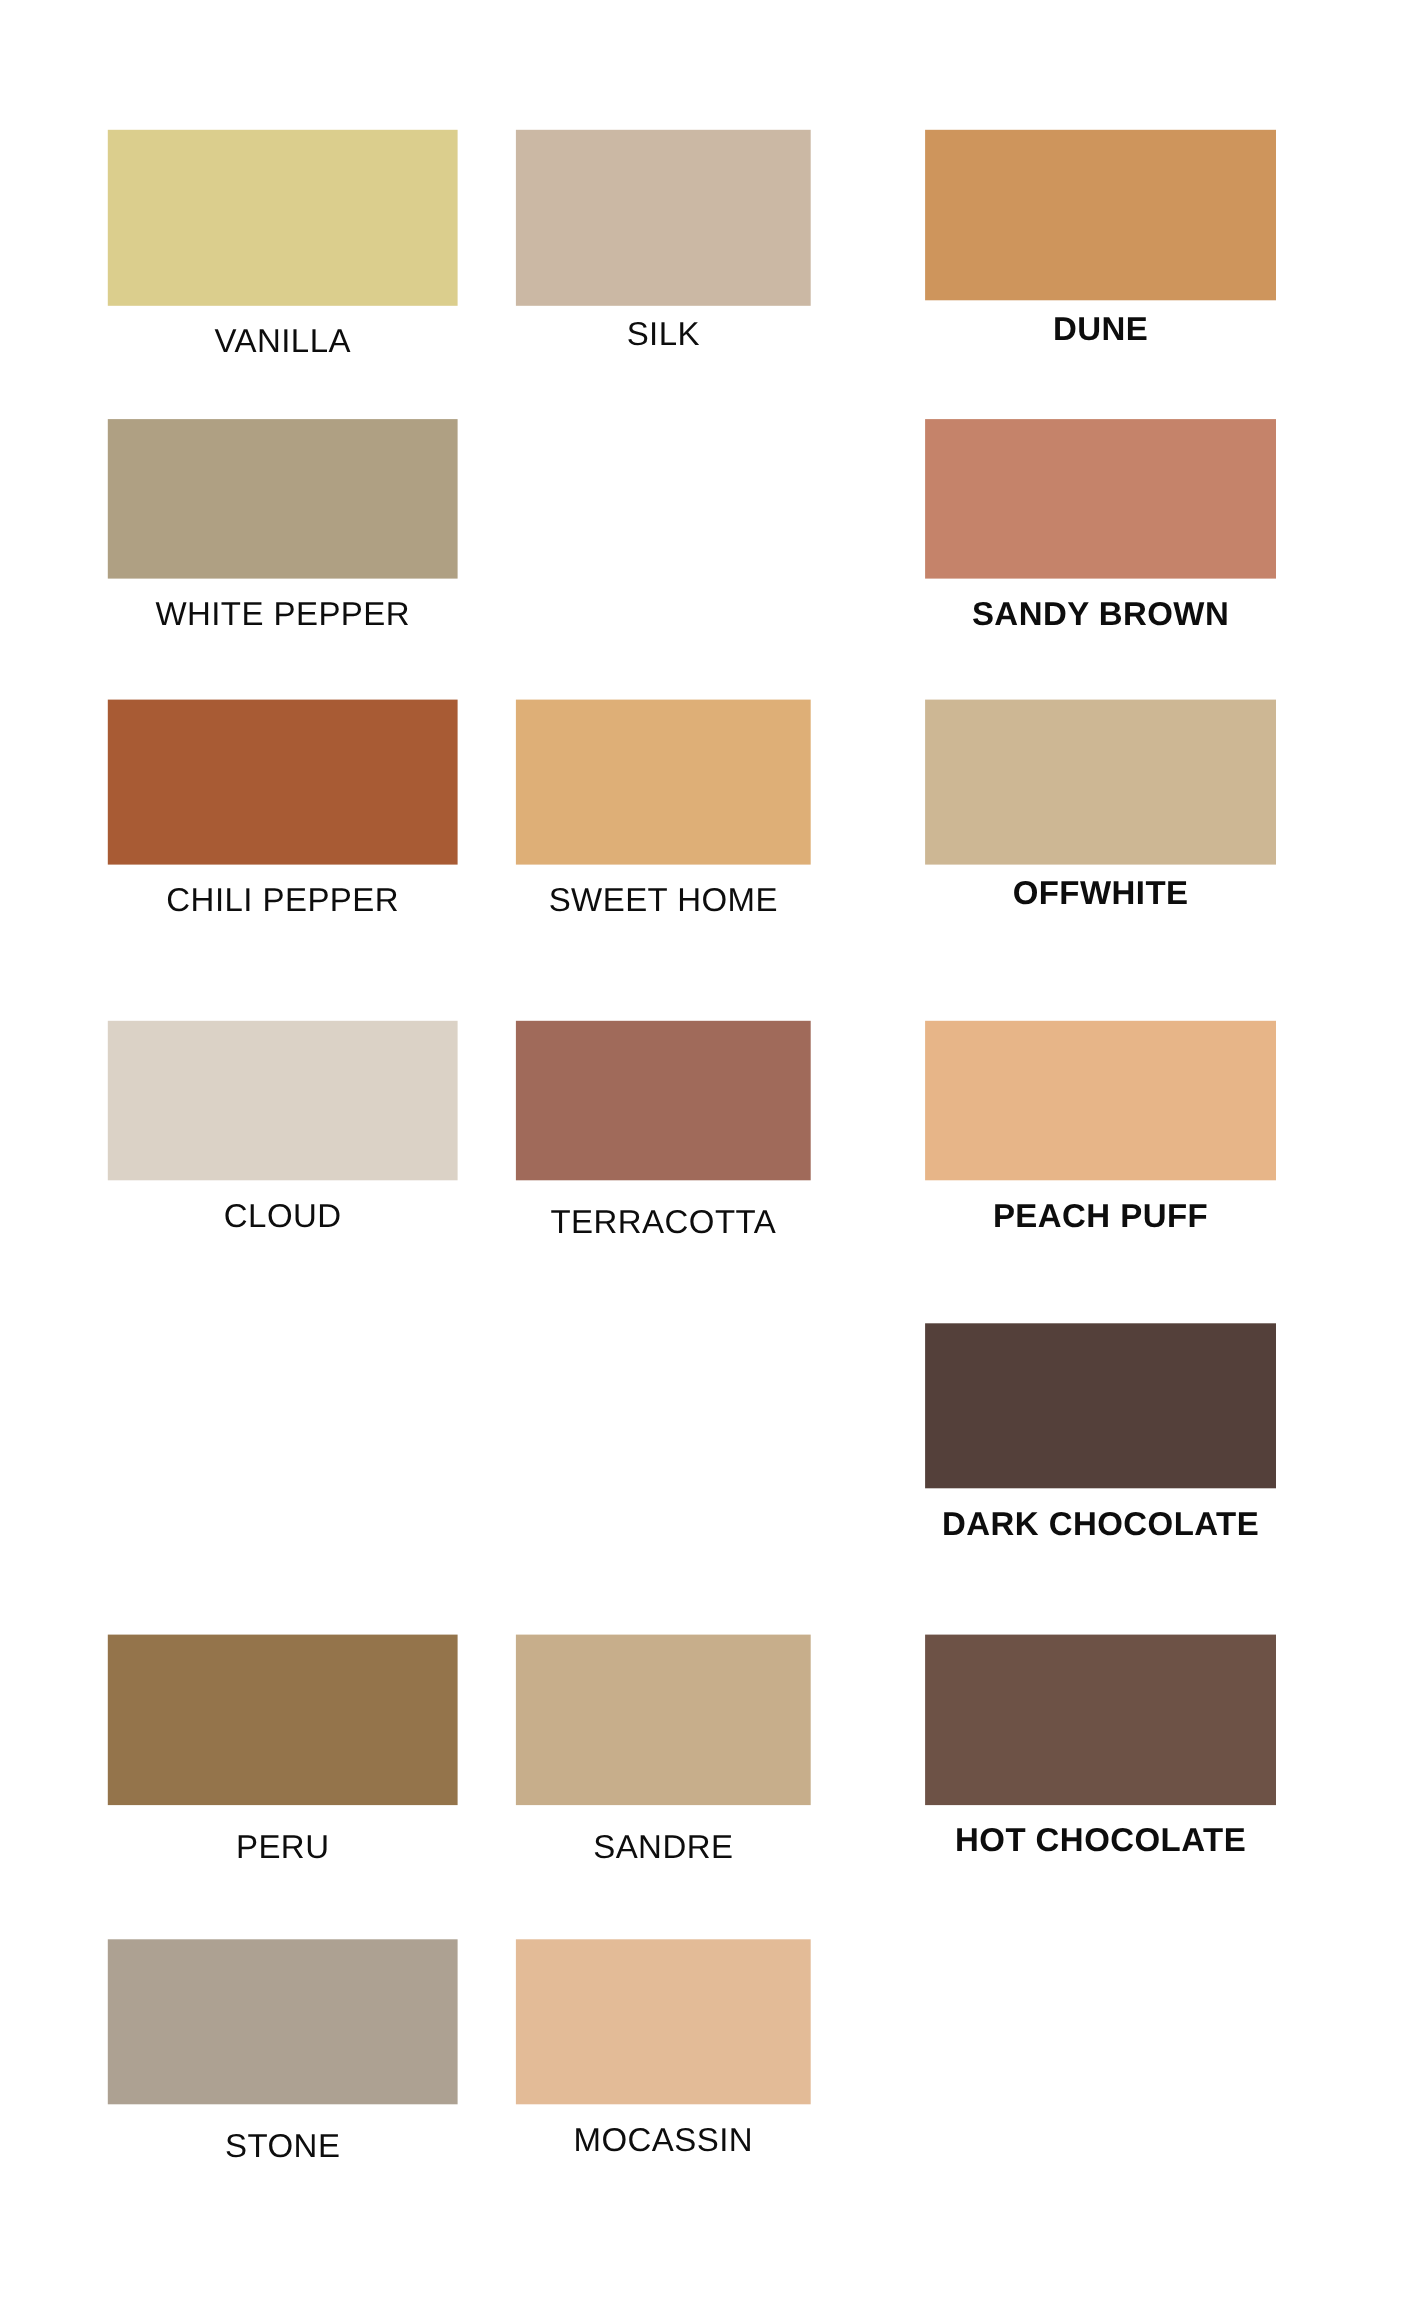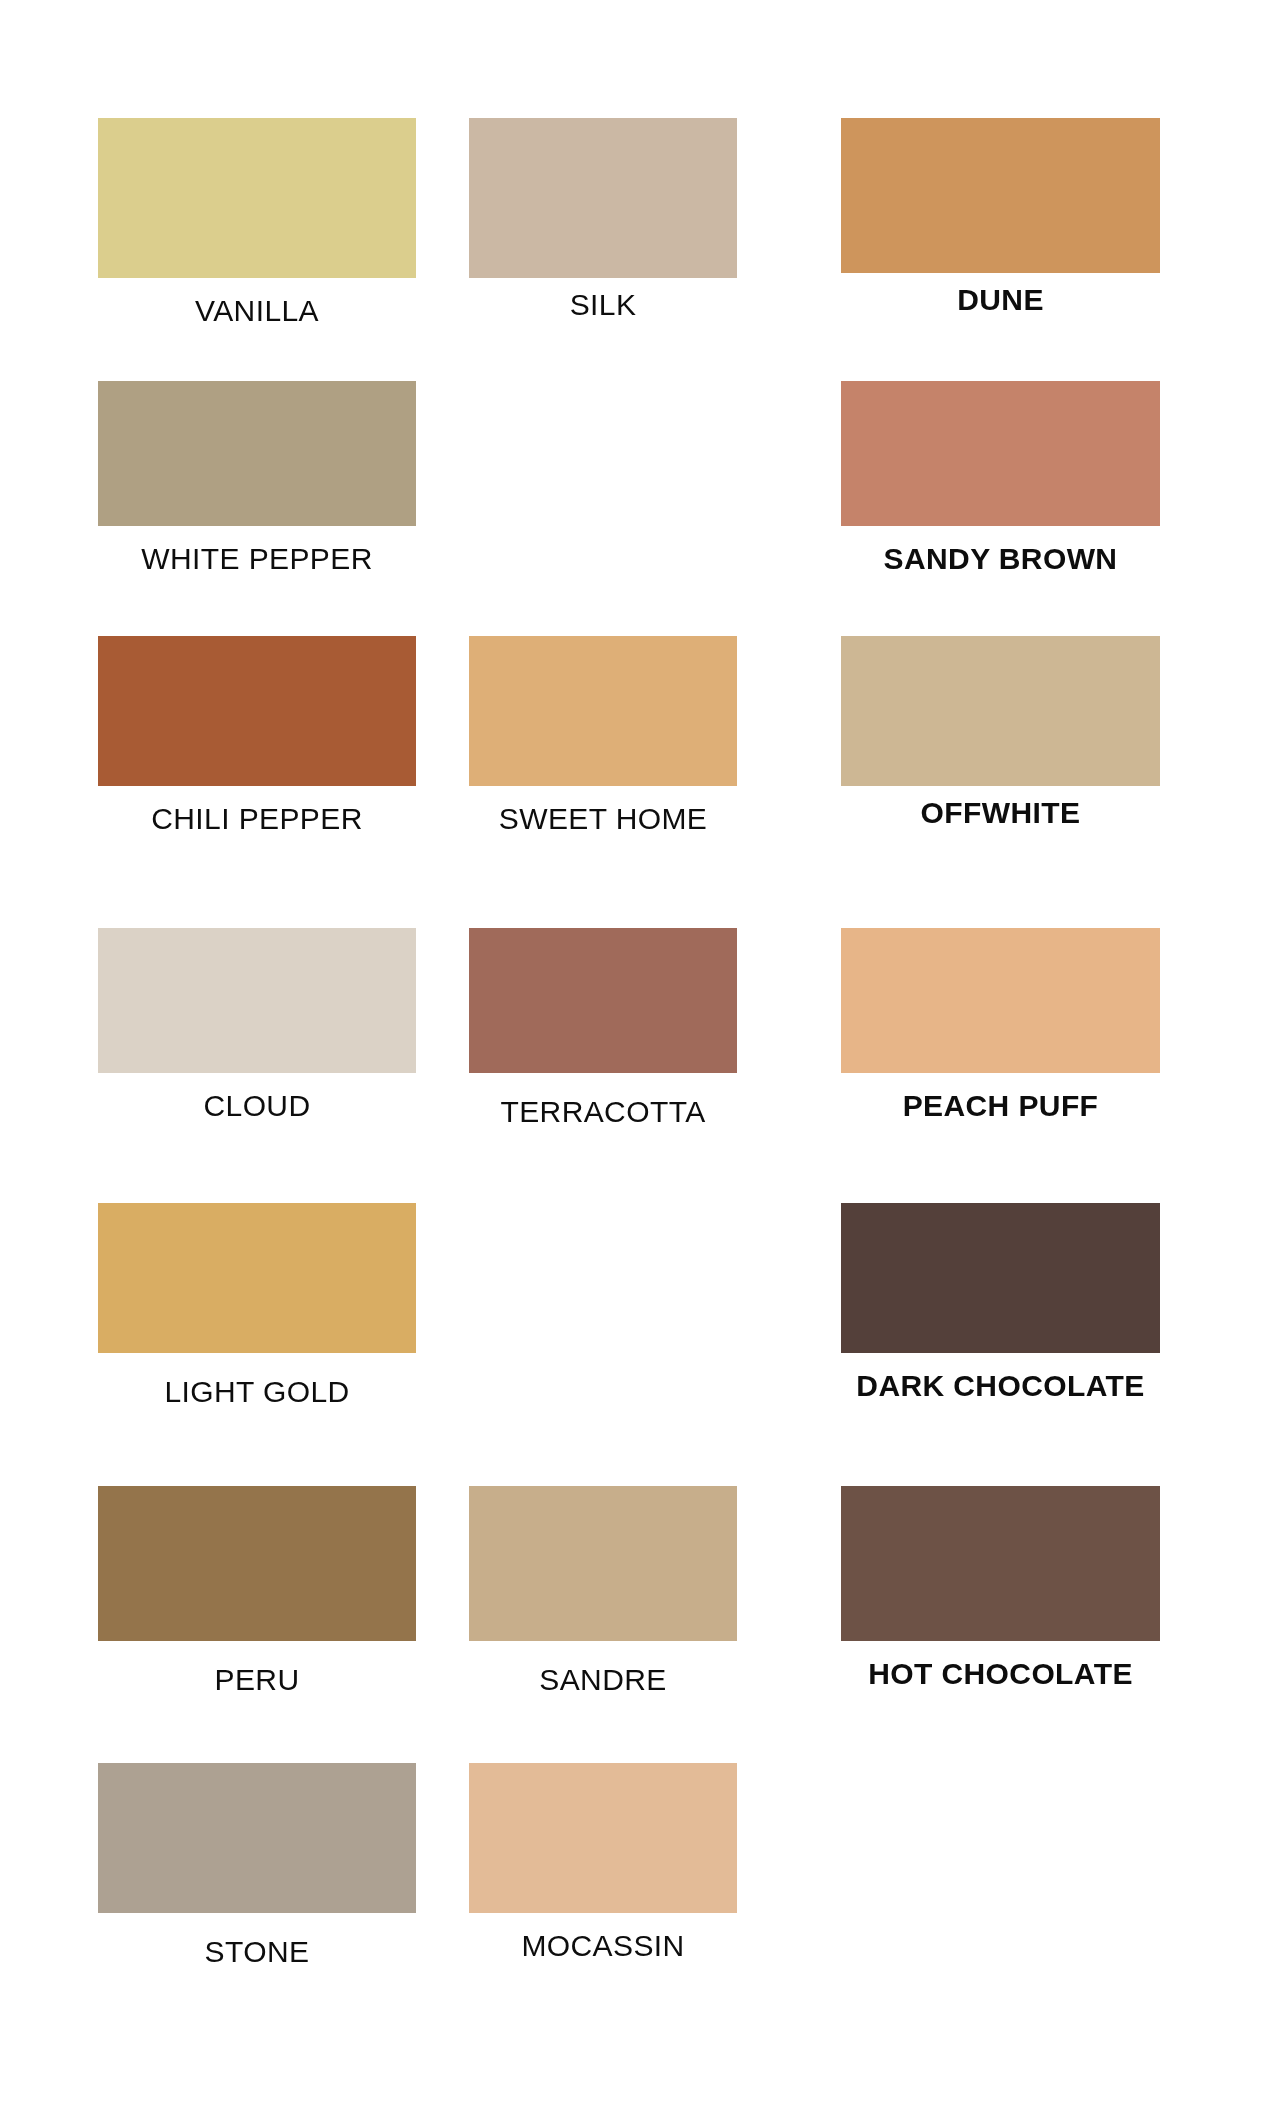--- a/index.html
+++ b/index.html
@@ -107,24 +107,20 @@
   </div>
   <div class="swatch-cell col-2 row-4 h-145 lbl-gap-24">
     <span class="swatch-chip" style="background-color:#A06A5A;"></span>
     <span class="swatch-label">TERRACOTTA</span>
   </div>
   <div class="swatch-cell col-3 row-4 h-145 lbl-gap-18">
     <span class="swatch-chip" style="background-color:#E7B588;"></span>
     <span class="swatch-label">PEACH PUFF</span>
   </div>
 
-  <div class="swatch-cell col-1 row-5 h-150 lbl-gap-24">
-    <span class="swatch-chip" style="background-color:#D9AD63;"></span>
-    <span class="swatch-label">LIGHT GOLD</span>
-  </div>
   <div class="swatch-cell col-3 row-5 h-150 lbl-gap-18">
     <span class="swatch-chip" style="background-color:#54403A;"></span>
     <span class="swatch-label">DARK CHOCOLATE</span>
   </div>
 
   <div class="swatch-cell col-1 row-6 h-155 lbl-gap-24">
     <span class="swatch-chip" style="background-color:#94744B;"></span>
     <span class="swatch-label">PERU</span>
   </div>
   <div class="swatch-cell col-2 row-6 h-155 lbl-gap-24">

